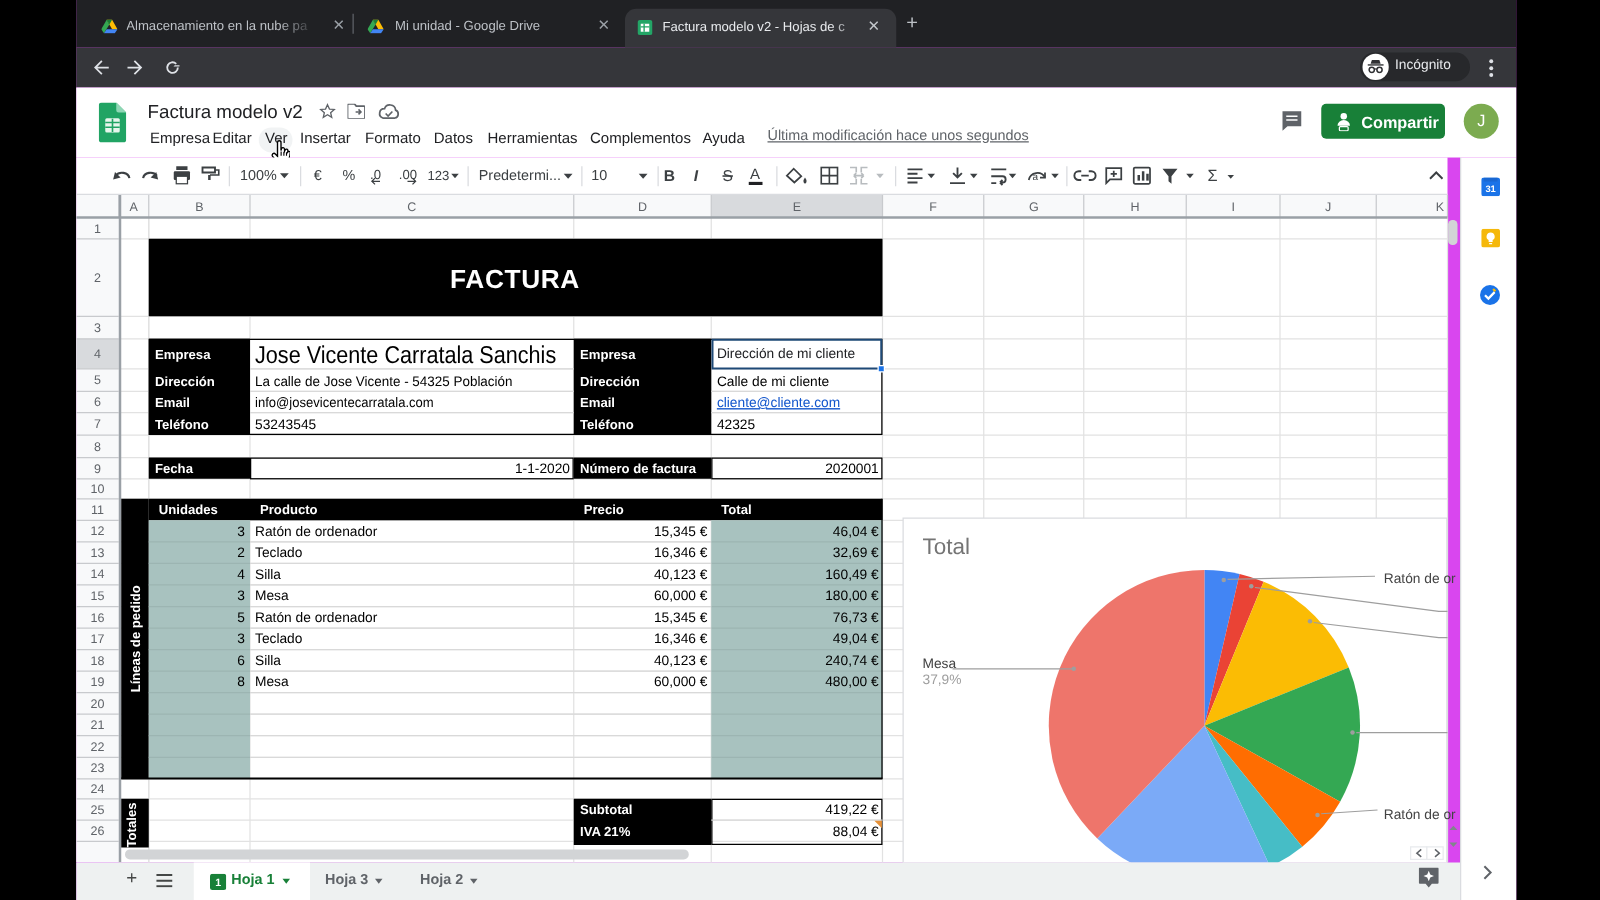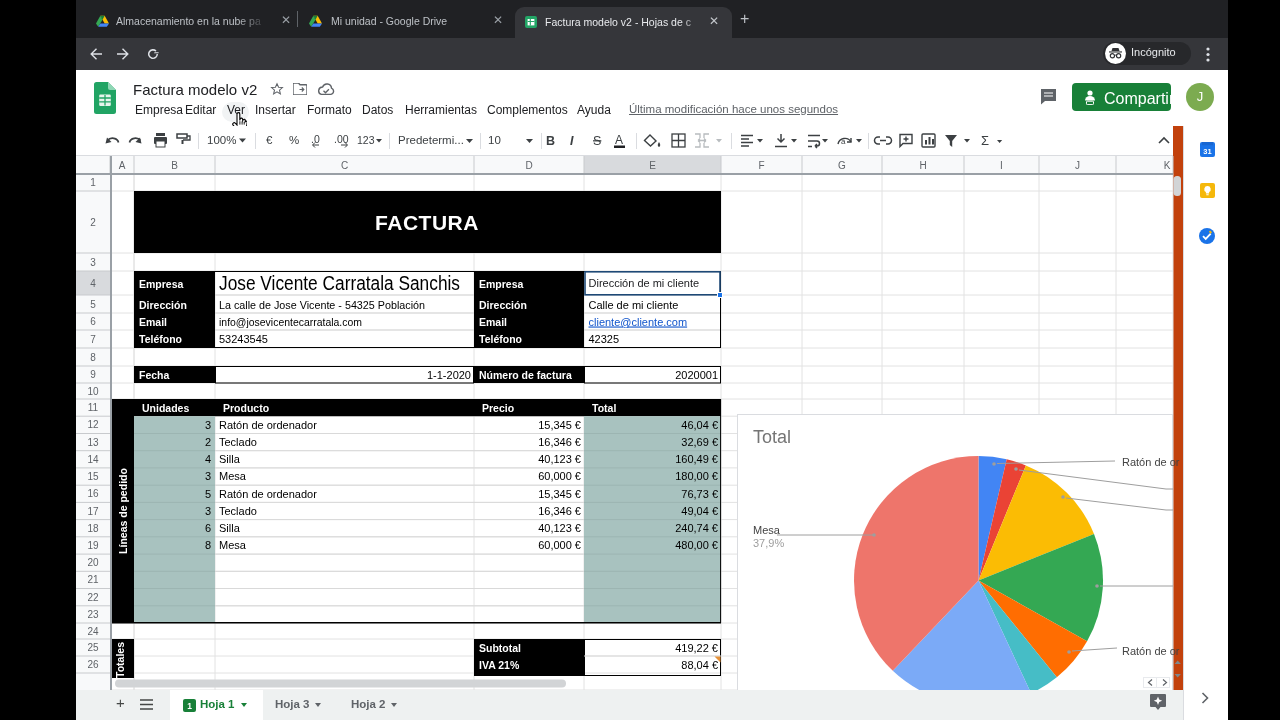--- a/index.html
+++ b/index.html
@@ -1,17 +1,17 @@
 <!DOCTYPE html>
 <html><head><meta charset="utf-8">
 <style>
 *{margin:0;padding:0;box-sizing:border-box}
 html,body{width:1280px;height:720px;overflow:hidden;background:#000;font-family:"Liberation Sans",sans-serif}
 .abs{position:absolute}
-#frame{position:absolute;left:76px;top:0;width:1152px;height:720px;background:#c2410c}
+#frame{position:absolute;left:61px;top:0;width:1152px;height:720px;background:#d946ef}
 #tabbar{position:absolute;left:0;top:0;width:1152px;height:38px;background:#202124}
 #navbar{position:absolute;left:0;top:38px;width:1152px;height:32px;background:#35363a}
 .tabtxt{position:absolute;top:14.5px;font-size:10.5px;color:#bdc1c6;white-space:nowrap;overflow:hidden}
 .tabx{position:absolute;font-size:12px;color:#9aa0a6}
 #activetab{position:absolute;left:439px;top:7px;width:217px;height:31px;background:#35363a;border-radius:9px 9px 0 0}
 #omni{position:absolute;left:99px;top:4px;width:922px;height:24px;background:#202124;border-radius:12px;color:#9aa0a6;font-size:12px;line-height:24px;white-space:nowrap}
 #shead{position:absolute;left:0;top:70px;width:1152px;height:56px;background:#fff}
 .menu{position:absolute;top:33px;font-size:12px;color:#202124}
 #toolbar{position:absolute;left:0;top:126px;width:1097px;height:30px;background:#fff;border-bottom:1px solid #dadce0}
 .drop{position:absolute;width:0;height:0;border-left:3.5px solid transparent;border-right:3.5px solid transparent;border-top:4px solid #444746}
@@ -122,21 +122,21 @@
     <svg class="abs" style="left:964px;top:18px" width="17" height="17" viewBox="0 0 17 17">
         <path d="M1 1 h15 v12 h-11 l-4 3.5 Z" fill="#5f6368"></path>
         <path d="M4 5 h9 M4 8 h9" stroke="#fff" stroke-width="1.2"></path>
       </svg>
     <div class="abs" style="left:996px;top:13px;width:99px;height:28px;background:#188038;border-radius:4px">
       <svg class="abs" style="left:11px;top:6px" width="15" height="16" viewBox="0 0 15 16">
           <circle cx="7" cy="4" r="2.6" fill="#fff"></circle>
           <path d="M2 11.5 a5 4.5 0 0 1 10 0 Z" fill="#fff"></path>
           <rect x="3.5" y="12.2" width="7" height="3.4" rx="0.8" fill="#188038" stroke="#fff" stroke-width="1"></rect>
         </svg>
-      <span style="position:absolute;left:32px;top:7px;font-size:16px;font-weight:normal;color:#fff">Compartir</span>
+      <span style="position:absolute;left:32px;top:7px;font-size:13px;font-weight:bold;color:#fff">Compartir</span>
     </div>
     <div class="abs" style="left:1110px;top:13px;width:28px;height:28px;border-radius:50%;background:#7cab50;color:#fff;font-size:13px;text-align:center;line-height:28px">J</div>
   </div>
 
   <div id="toolbar">
       <svg width="1097" height="30" style="position:absolute;left:0;top:0">
         <g fill="#3c4043">
           <path d="M31 11.5 l-1.5 6 6-1.5 Z"></path>
           <path d="M59.5 16 l6 1.5 -1.5-6 Z"></path>
         </g>

